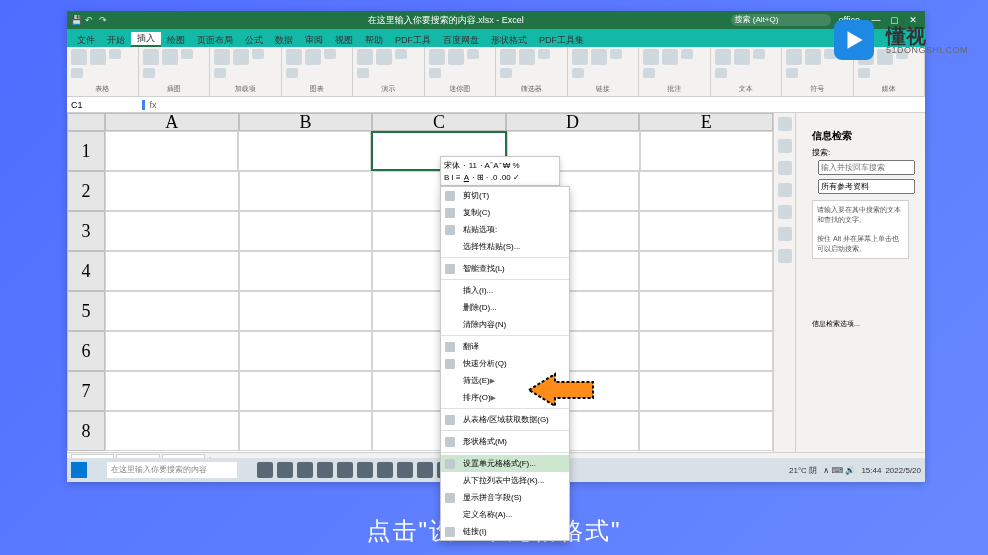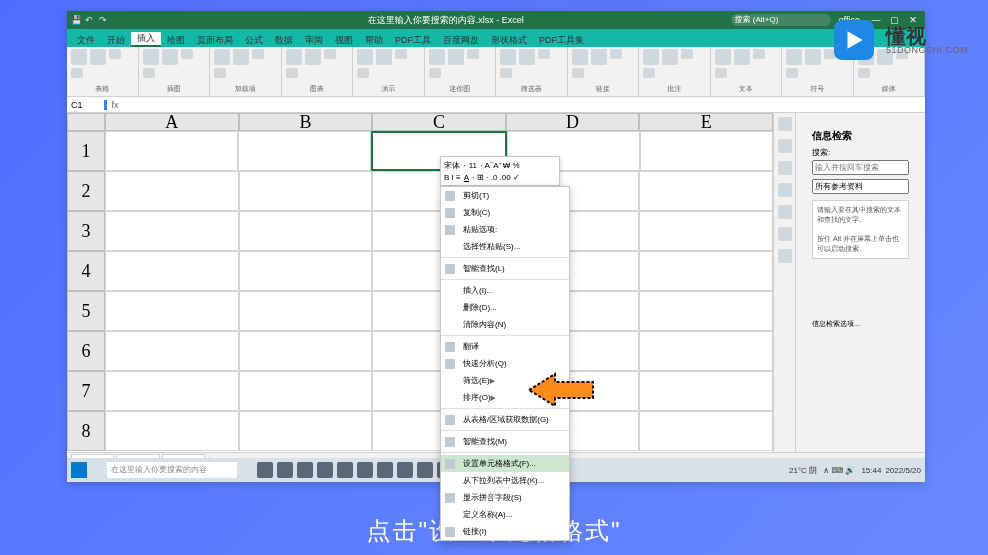--- a/index.html
+++ b/index.html
@@ -15,35 +15,35 @@
 .tabs{height:18px;background:#14b8a6;display:flex;align-items:flex-end;font-size:9px;padding:0 4px}
 .tabs .tab{padding:0 6px;color:#333;cursor:pointer}
 .tabs .tab.active{background:#fff;border-bottom:2px solid #217346}
 .ribbon{height:50px;background:#f3f2f1;border-bottom:1px solid #d0d0d0;display:flex;font-size:8px;overflow:hidden}
 .rgroup{border-right:1px solid #d0d0d0;padding:2px 4px;display:flex;flex-direction:column;justify-content:space-between}
 .rgroup .icons{display:flex;gap:3px;flex-wrap:wrap;max-width:70px}
 .rgroup .ic{width:16px;height:16px;background:#cfd8dc;border-radius:2px}
 .rgroup .ic.sm{width:12px;height:10px}
 .rgroup .lbl{font-size:7px;color:#666;text-align:center}
 .fbar{height:16px;background:#fff;border-bottom:1px solid #d0d0d0;display:flex;align-items:center;font-size:9px}
-.fbar .nb{width:40px;border-right:3px solid #3b82f6;padding:0 4px}
+.fbar .nb{width:78px;border-right:3px solid #3b82f6;padding:0 4px}
 .fbar .fx{width:16px;text-align:center;color:#666}
 .main{flex:1;display:flex;overflow:hidden}
 .sheet{flex:1;display:flex;flex-direction:column;position:relative}
 .cols{display:flex;height:18px}
 .corner{width:38px;background:#e6e6e6;border:1px solid #bfbfbf}
 .ch{flex:1;background:#e6e6e6;border:1px solid #bfbfbf;display:flex;align-items:center;justify-content:center;font-size:18px;font-family:serif}
 .rows{flex:1;display:flex;flex-direction:column}
 .row{display:flex;height:40px}
 .rh{width:38px;background:#e6e6e6;border:1px solid #bfbfbf;display:flex;align-items:center;justify-content:center;font-size:18px;font-family:serif}
 .cell{flex:1;border:1px solid #d4d4d4;background:#fff}
 .cell.sel{border:2px solid #217346}
 .sidepanel{width:130px;background:#f3f2f1;border-left:1px solid #d0d0d0;padding:16px;font-size:8px}
 .sidepanel .title{font-weight:bold;margin-bottom:4px;font-size:10px}
-.sidepanel input{width:100%;font-size:8px;padding:1px;margin:2px 0}
+.sidepanel input{width:100%;font-size:8px;padding:1px;margin:2px 6px}
 .sidepanel .sec{background:#fff;border:1px solid #d0d0d0;padding:4px;margin-top:4px;font-size:7px;color:#555;line-height:1.4}
 .iconbar{width:22px;background:#f3f2f1;border-left:1px solid #d0d0d0;display:flex;flex-direction:column;align-items:center;padding-top:4px;gap:8px}
 .iconbar .ib{width:14px;height:14px;background:#cfd8dc;border-radius:2px}
 .sheettabs{height:16px;background:#f3f2f1;border-top:1px solid #d0d0d0;display:flex;align-items:center;font-size:8px;padding:0 4px;gap:2px}
 .sheettabs .st{padding:1px 8px;background:#fff;border:1px solid #d0d0d0}
 .status{height:14px;background:#f3f2f1;border-top:1px solid #d0d0d0;display:flex;align-items:center;justify-content:space-between;font-size:8px;padding:0 6px;color:#666}
 .minitb{position:absolute;left:440px;top:156px;width:120px;background:#fff;border:1px solid #c8c8c8;box-shadow:0 2px 6px rgba(0,0,0,.2);font-size:8px;padding:2px;z-index:5}
 .minitb .r{display:flex;gap:3px;align-items:center;padding:1px}
 .ctx{position:absolute;left:440px;top:186px;width:130px;background:#fff;border:1px solid #c8c8c8;box-shadow:0 3px 8px rgba(0,0,0,.25);font-size:8px;z-index:5}
 .ctx .mi{padding:3px 6px 3px 22px;position:relative;cursor:pointer;display:flex;justify-content:flex-start;align-items:center}
@@ -392,21 +392,21 @@
       <span class="arr">▶</span>
     </div>
     <div class="sep"></div>
     <div class="mi">
       <span class="ico"></span>
       <span>从表格/区域获取数据(G)</span>
     </div>
     <div class="sep"></div>
     <div class="mi">
       <span class="ico"></span>
-      <span>智能查找(M)</span>
+      <span>形状格式(M)</span>
     </div>
     <div class="sep"></div>
     <div class="mi hl">
       <span class="ico"></span>
       <span>设置单元格格式(F)...</span>
     </div>
     <div class="mi">
       <span>从下拉列表中选择(K)...</span>
     </div>
     <div class="mi">

